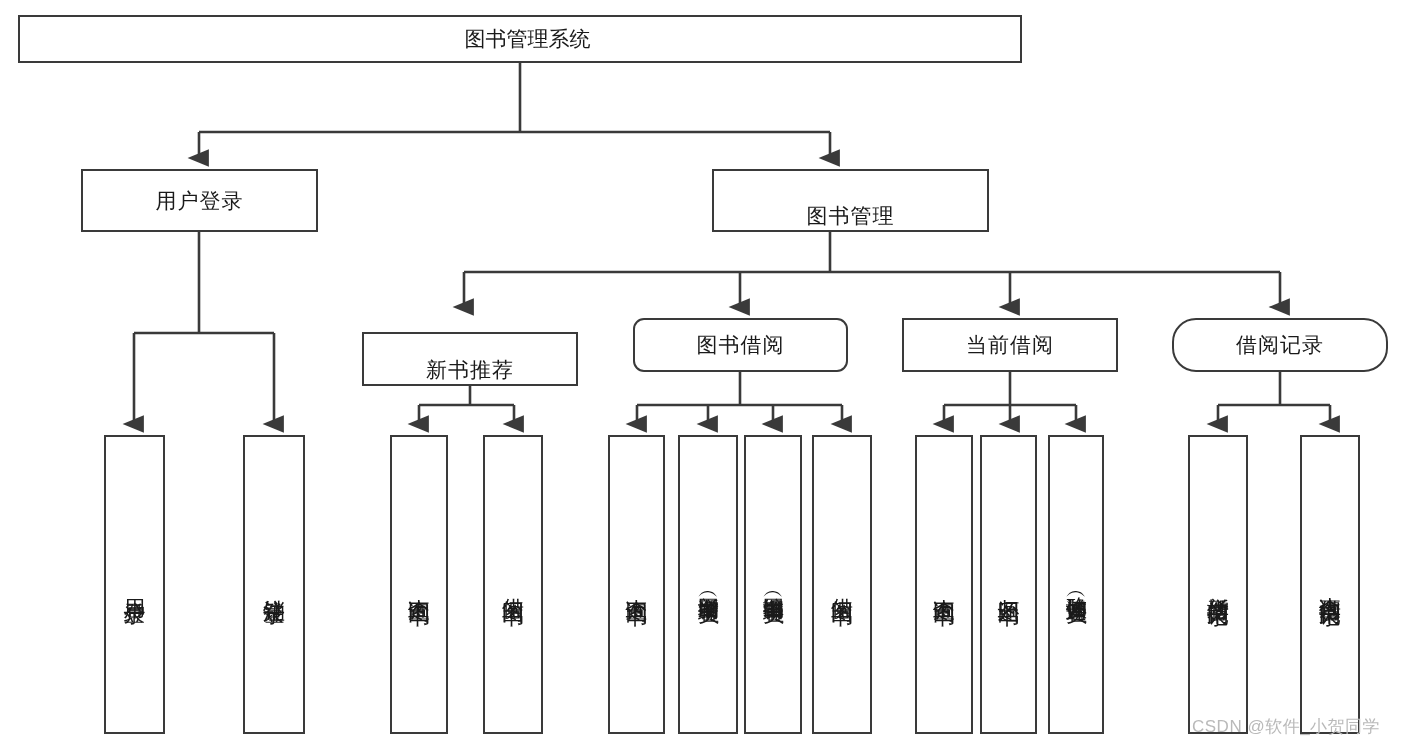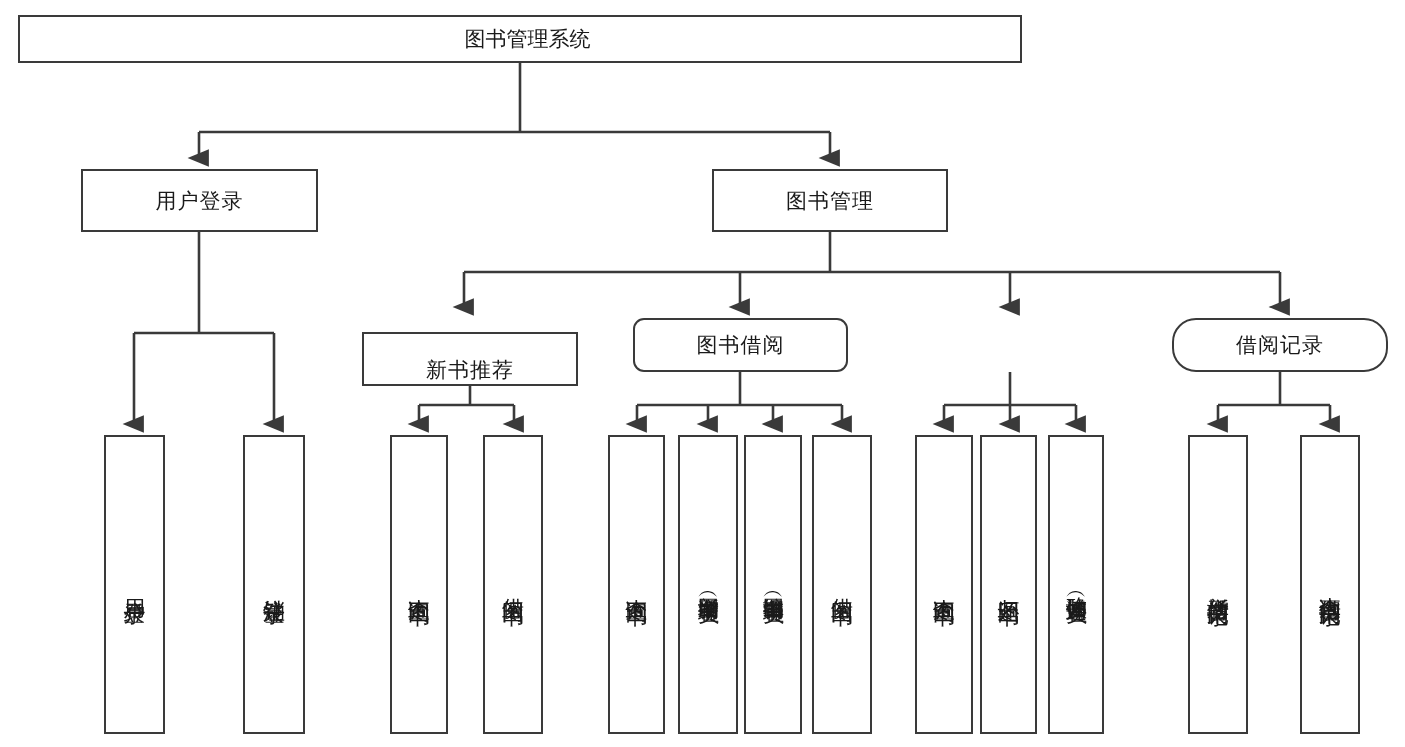--- a/index.html
+++ b/index.html
@@ -76,29 +76,32 @@
     </g>
   </svg>
 
   <div class="node root" style="left:18px;top:15px;width:1004px;height:48px;">
     <span>图书管理系统</span>
   </div>
 
   <div class="node h" style="left:81px;top:169px;width:237px;height:63px;">
     <span>用户登录</span>
   </div>
-  <div class="node h" style="left:712px;top:169px;width:236px;height:63px;">
+  <div class="node h" style="left:712px;top:169px;width:277px;height:63px;align-items:flex-end;">
     <span>图书管理</span>
   </div>
 
   <div class="node h" style="left:362px;top:332px;width:216px;height:54px;align-items:flex-end;">
     <span>新书推荐</span>
   </div>
   <div class="node h" style="left:633px;top:318px;width:215px;height:54px;border-radius:11px;">
     <span>图书借阅</span>
+  </div>
+  <div class="node h" style="left:902px;top:318px;width:216px;height:54px;">
+    <span>当前借阅</span>
   </div>
   <div class="node h" style="left:1172px;top:318px;width:216px;height:54px;border-radius:24px;">
     <span>借阅记录</span>
   </div>
 
   <div class="node v" style="left:104px;top:435px;width:61px;height:299px;">
     <span>用户登录</span>
   </div>
   <div class="node v" style="left:243px;top:435px;width:62px;height:299px;">
     <span>注销登录</span>
@@ -134,14 +137,15 @@
     <span>确认归还（管理员）</span>
   </div>
 
   <div class="node v" style="left:1188px;top:435px;width:60px;height:299px;">
     <span>新增借阅记录</span>
   </div>
   <div class="node v" style="left:1300px;top:435px;width:60px;height:299px;">
     <span>查询借阅记录</span>
   </div>
 
+  <div class="watermark" style="left:1192px;top:715px;">CSDN @软件_小贺同学</div>
 
 </div>
 
 </body></html>

